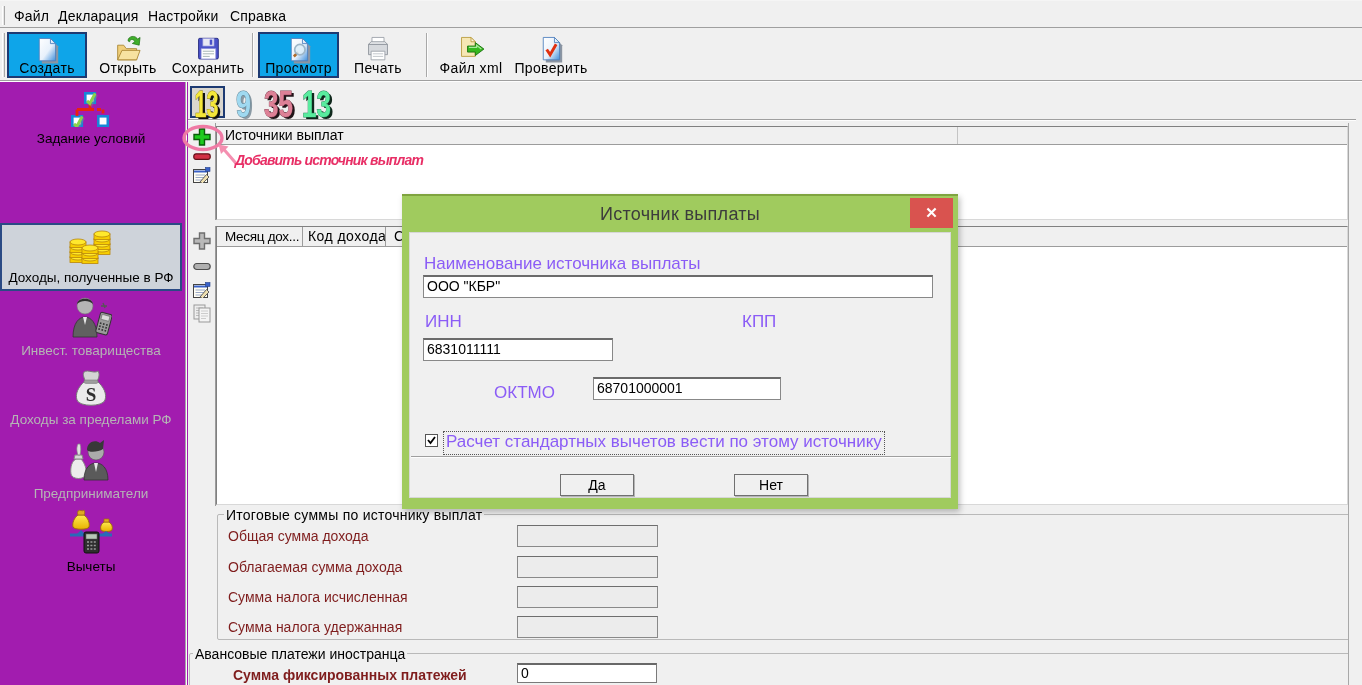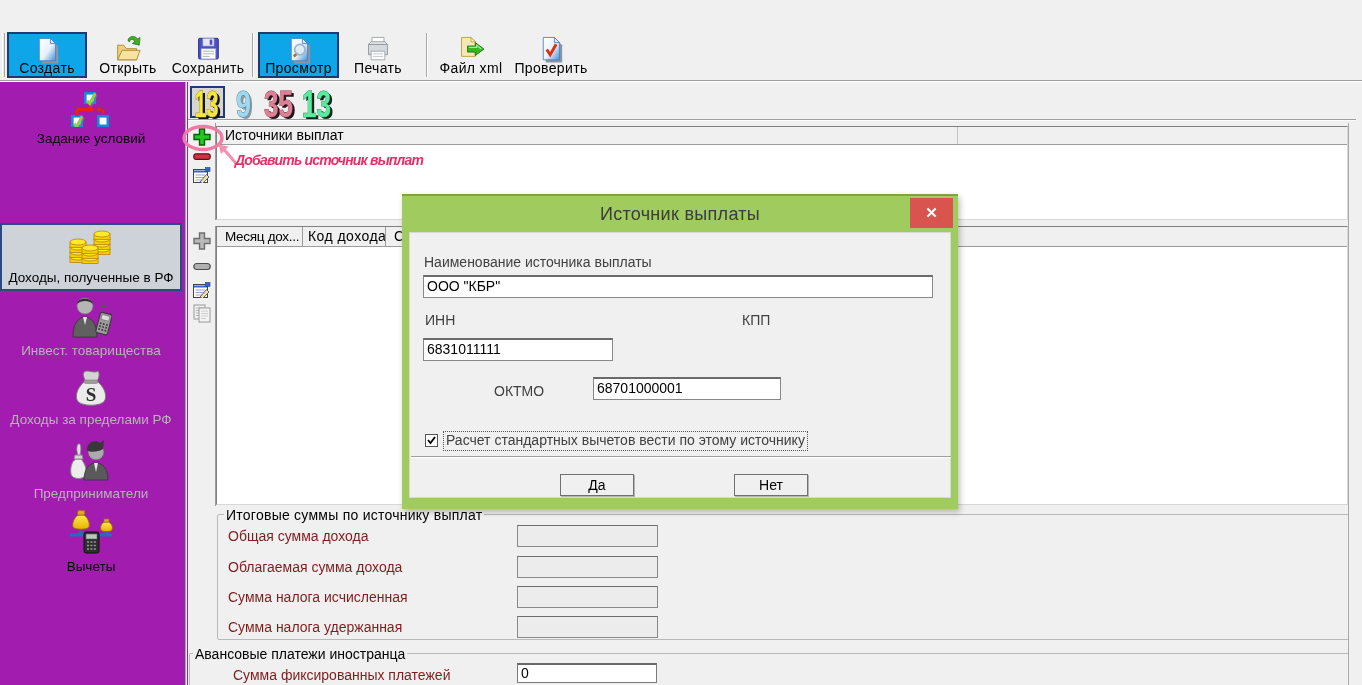--- a/index.html
+++ b/index.html
@@ -44,21 +44,21 @@
 .fset .legend { position:absolute; top:-8px; left:6px; background:#f0f0f0; font-size:14px; padding:0 2px; white-space:nowrap; }
 .flabel { position:absolute; font-size:14px; color:#7f1d1d; white-space:nowrap; }
 .dinput { position:absolute; background:#ececec; border:1px solid #898989; border-top-color:#6e6e6e; }
 .winput { position:absolute; background:#fff; border:1px solid #7a7a7a; border-top:2px solid #686868; font-size:14px; padding-left:3px; }
 
 
 #dialog { position:absolute; left:402px; top:194px; width:556px; height:315px; background:#a0cb5e; border-top:2px solid #7fa33f; box-shadow:2px 3px 6px rgba(0,0,0,0.25); }
 #dlgtitle { position:absolute; left:0; top:0; width:100%; height:24px; text-align:center; font-size:18px; letter-spacing:0.3px; color:#3c3c3c; line-height:36px; }
 #dlgclose { position:absolute; left:508px; top:2px; width:43px; height:30px; background:#d9534f; color:#fff; text-align:center; font-size:15px; font-weight:bold; line-height:30px; }
 #dlgbody { position:absolute; left:7px; top:36px; width:542px; height:266px; background:#f0f0f0; border:1px solid #d7d7d7; }
-.dl { position:absolute; font-size:14px; color:#404040; white-space:nowrap; }
+.dl { position:absolute; font-size:17px; color:#8b5cf6; white-space:nowrap; }
 .din { position:absolute; background:#fff; border:1px solid #888; border-top:2px solid #6b6b6b; font-size:14px; color:#000; padding-left:3px; }
 .dbtn { position:absolute; width:74px; height:22px; background:#f0f0f0; border:1px solid #707070; box-shadow:1px 1px 0 #b5b5b5; text-align:center; font-size:14px; line-height:20px; }
 
 
 .ann { color:#e82f66; }
 </style></head>
 <body>
 <div id="app">
 <svg width="0" height="0" style="position:absolute">
 <defs>
@@ -79,20 +79,28 @@
   <stop offset="0" stop-color="#ffe94f"></stop>
           <stop offset="1" stop-color="#e8b300"></stop>
 </linearGradient>
 <linearGradient id="ggray" x1="0" y1="0" x2="0" y2="1">
   <stop offset="0" stop-color="#cfcfcf"></stop>
           <stop offset="1" stop-color="#7d7d7d"></stop>
 </linearGradient>
 </defs>
     </svg>
 
+<div id="menubar">
+  <div class="grip" style="left:2px; top:5px; height:19px;"></div>
+  <div class="mi" style="left:14px;">Файл</div>
+  <div class="mi" style="left:58px;">Декларация</div>
+  <div class="mi" style="left:148px;">Настройки</div>
+  <div class="mi" style="left:230px;">Справка</div>
+  <div class="hgroove" style="left:0; top:26px; width:1362px;"></div>
+</div>
 
 <div id="toolbar">
   <div class="grip" style="left:2px; top:5px; height:44px;"></div>
   <div class="tbtn sel" style="left:7px; width:80px;">
         <svg id="tb-new" width="34" height="36" viewBox="0 0 34 36">
           <path d="M11 7 H24 L30 13 V33 H11 Z" fill="#8c95a2"></path>
           <path d="M8 4 H21 L27 10 V30 H8 Z" fill="url(#gpage)" stroke="#4a7ebd" stroke-width="1"></path>
           <path d="M21 4 V10 H27 Z" fill="url(#gfold)" stroke="#4a7ebd" stroke-width="1"></path>
         </svg>
         <div class="lbl">Создать</div>
@@ -340,21 +348,21 @@
   <div class="flabel" style="left:40px; top:477px;">Облагаемая сумма дохода</div>
   <div class="dinput" style="left:329px; top:474px; width:141px; height:22px;"></div>
   <div class="flabel" style="left:40px; top:507px;">Сумма налога исчисленная</div>
   <div class="dinput" style="left:329px; top:504px; width:141px; height:22px;"></div>
   <div class="flabel" style="left:40px; top:537px;">Сумма налога удержанная</div>
   <div class="dinput" style="left:329px; top:534px; width:141px; height:22px;"></div>
 
   <div class="fset" style="left:1px; top:571px; width:1163px; height:40px;">
     <div class="legend" style="left:3px;">Авансовые платежи иностранца</div>
   </div>
-  <div class="flabel" style="left:45px; top:585px;">Сумма фиксированных платежей</div>
+  <div class="flabel" style="left:45px; top:585px;font-weight:bold;">Сумма фиксированных платежей</div>
   <div class="winput" style="left:329px; top:581px; width:140px; height:20px; line-height:16px;">0</div>
 
   <div class="abs" style="left:1160px; top:41px; width:14px; height:562px; background:#f0f0f0; border-left:1px solid #a8a8a8;"></div>
 
   <svg class="abs" style="left:-12px; top:42px;" width="64" height="32">
         <ellipse cx="27" cy="14" rx="19" ry="11.5" fill="none" stroke="#ef7aa4" stroke-width="3.4"></ellipse>
       </svg>
   <svg class="abs" style="left:29px; top:61px;" width="26" height="26">
         <path d="M7 6.5 L20 21.5" stroke="#f48fb0" stroke-width="3" fill="none"></path>
         <path d="M1.5 1.5 L11.5 3.5 L4 11 Z" fill="#f48fb0"></path>

